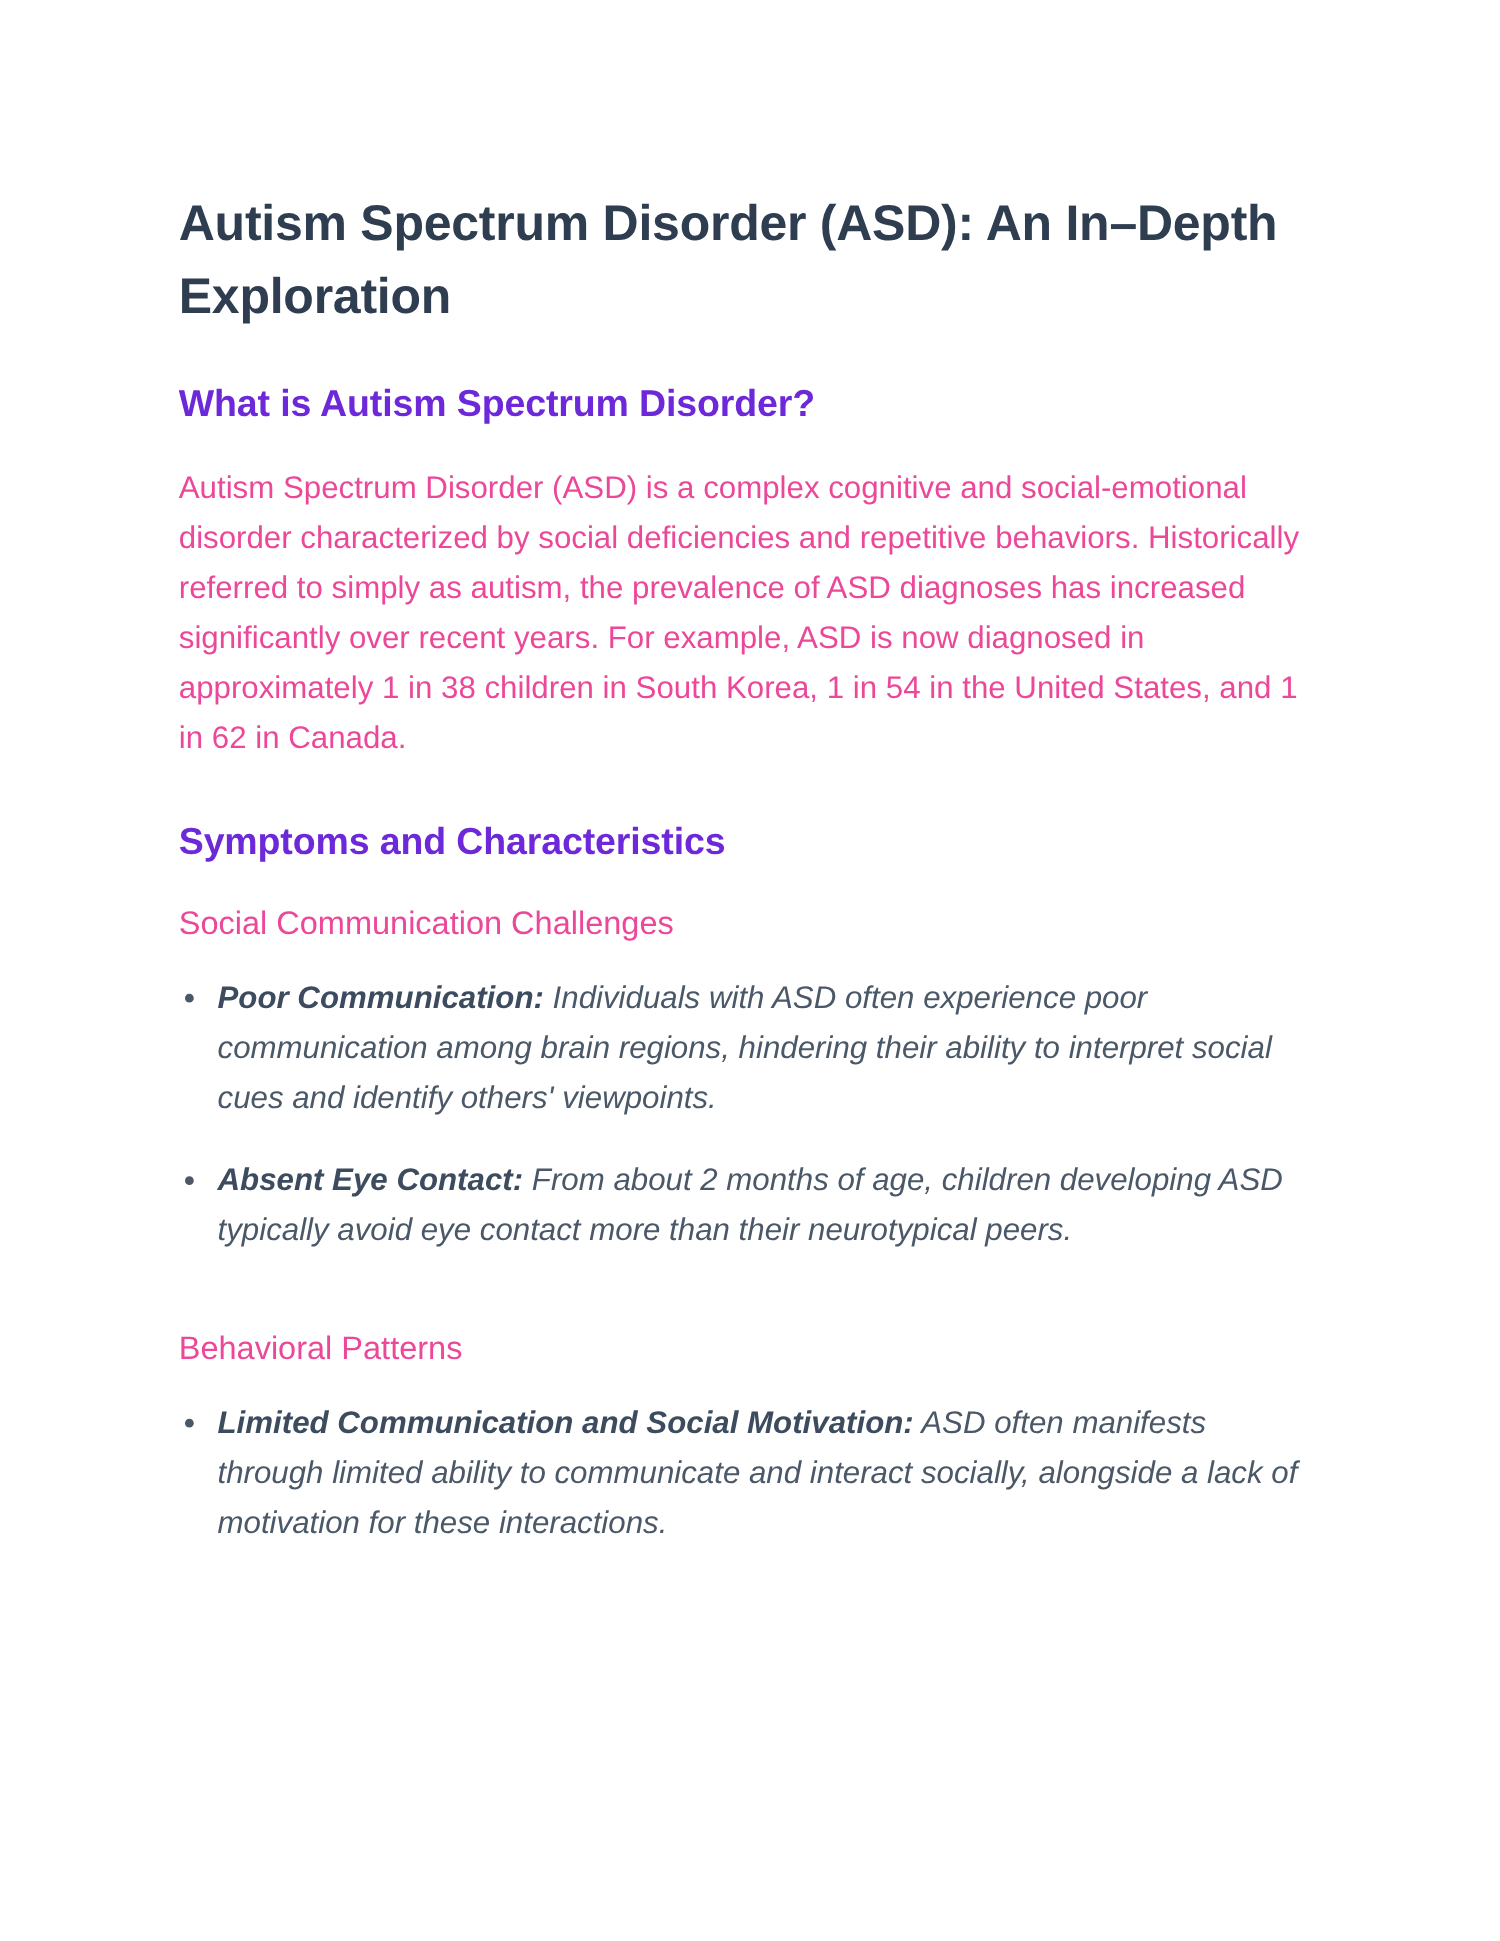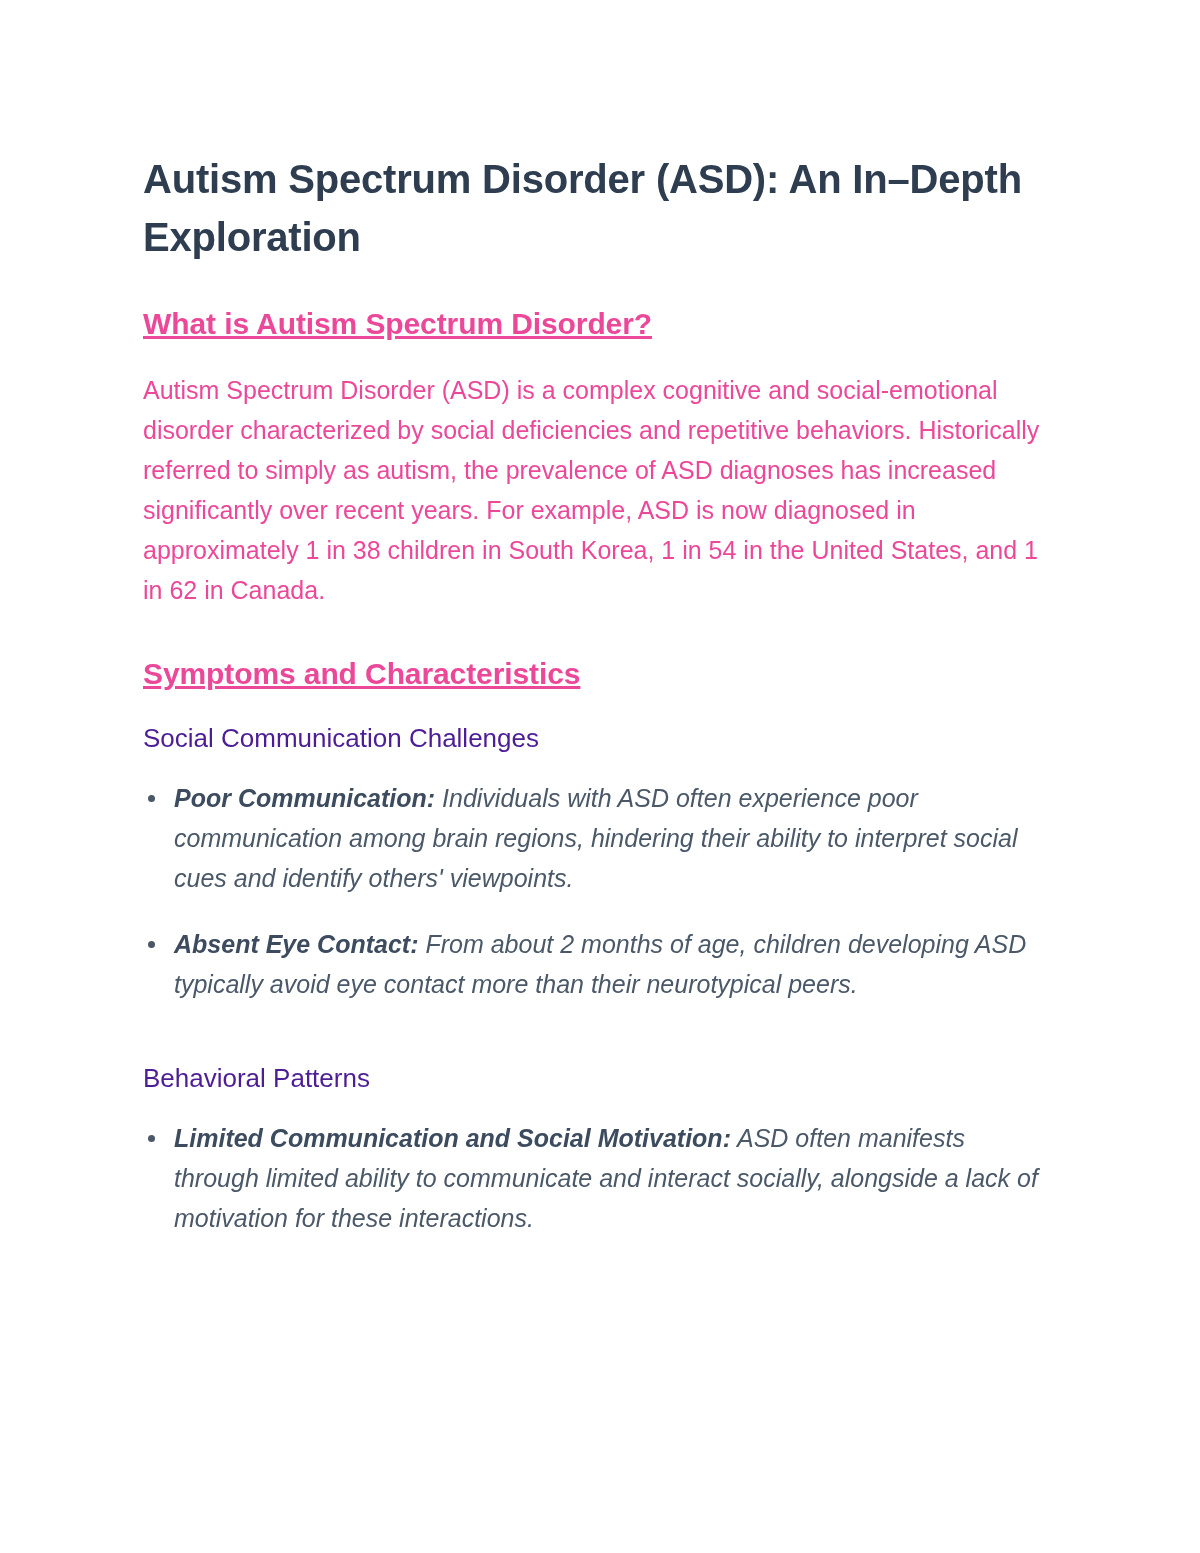--- a/index.html
+++ b/index.html
@@ -28,33 +28,32 @@
     font-weight: 700;
     color: #2e3d50;
     letter-spacing: -0.2px;
     margin: 0 0 38px 0;
     max-width: 880px;
   }
   h2.section-heading {
     font-size: 30px;
     line-height: 40px;
     font-weight: 700;
-    color: #ec4899;
+    color: #6d28d9;
     letter-spacing: -0.1px;
     margin: 0 0 26px 0;
-    text-decoration: underline;
   }
   h2.section-heading.tight-top {
     margin-top: 44px;
   }
   h3.sub-heading {
     font-size: 26px;
     line-height: 36px;
     font-weight: 400;
-    color: #4c1d95;
+    color: #ec4899;
     letter-spacing: 0px;
     margin: 0 0 22px 0;
   }
   h3.sub-heading.spaced {
     margin-top: 56px;
   }
   p.body-text {
     font-size: 25px;
     line-height: 40px;
     font-weight: 400;

